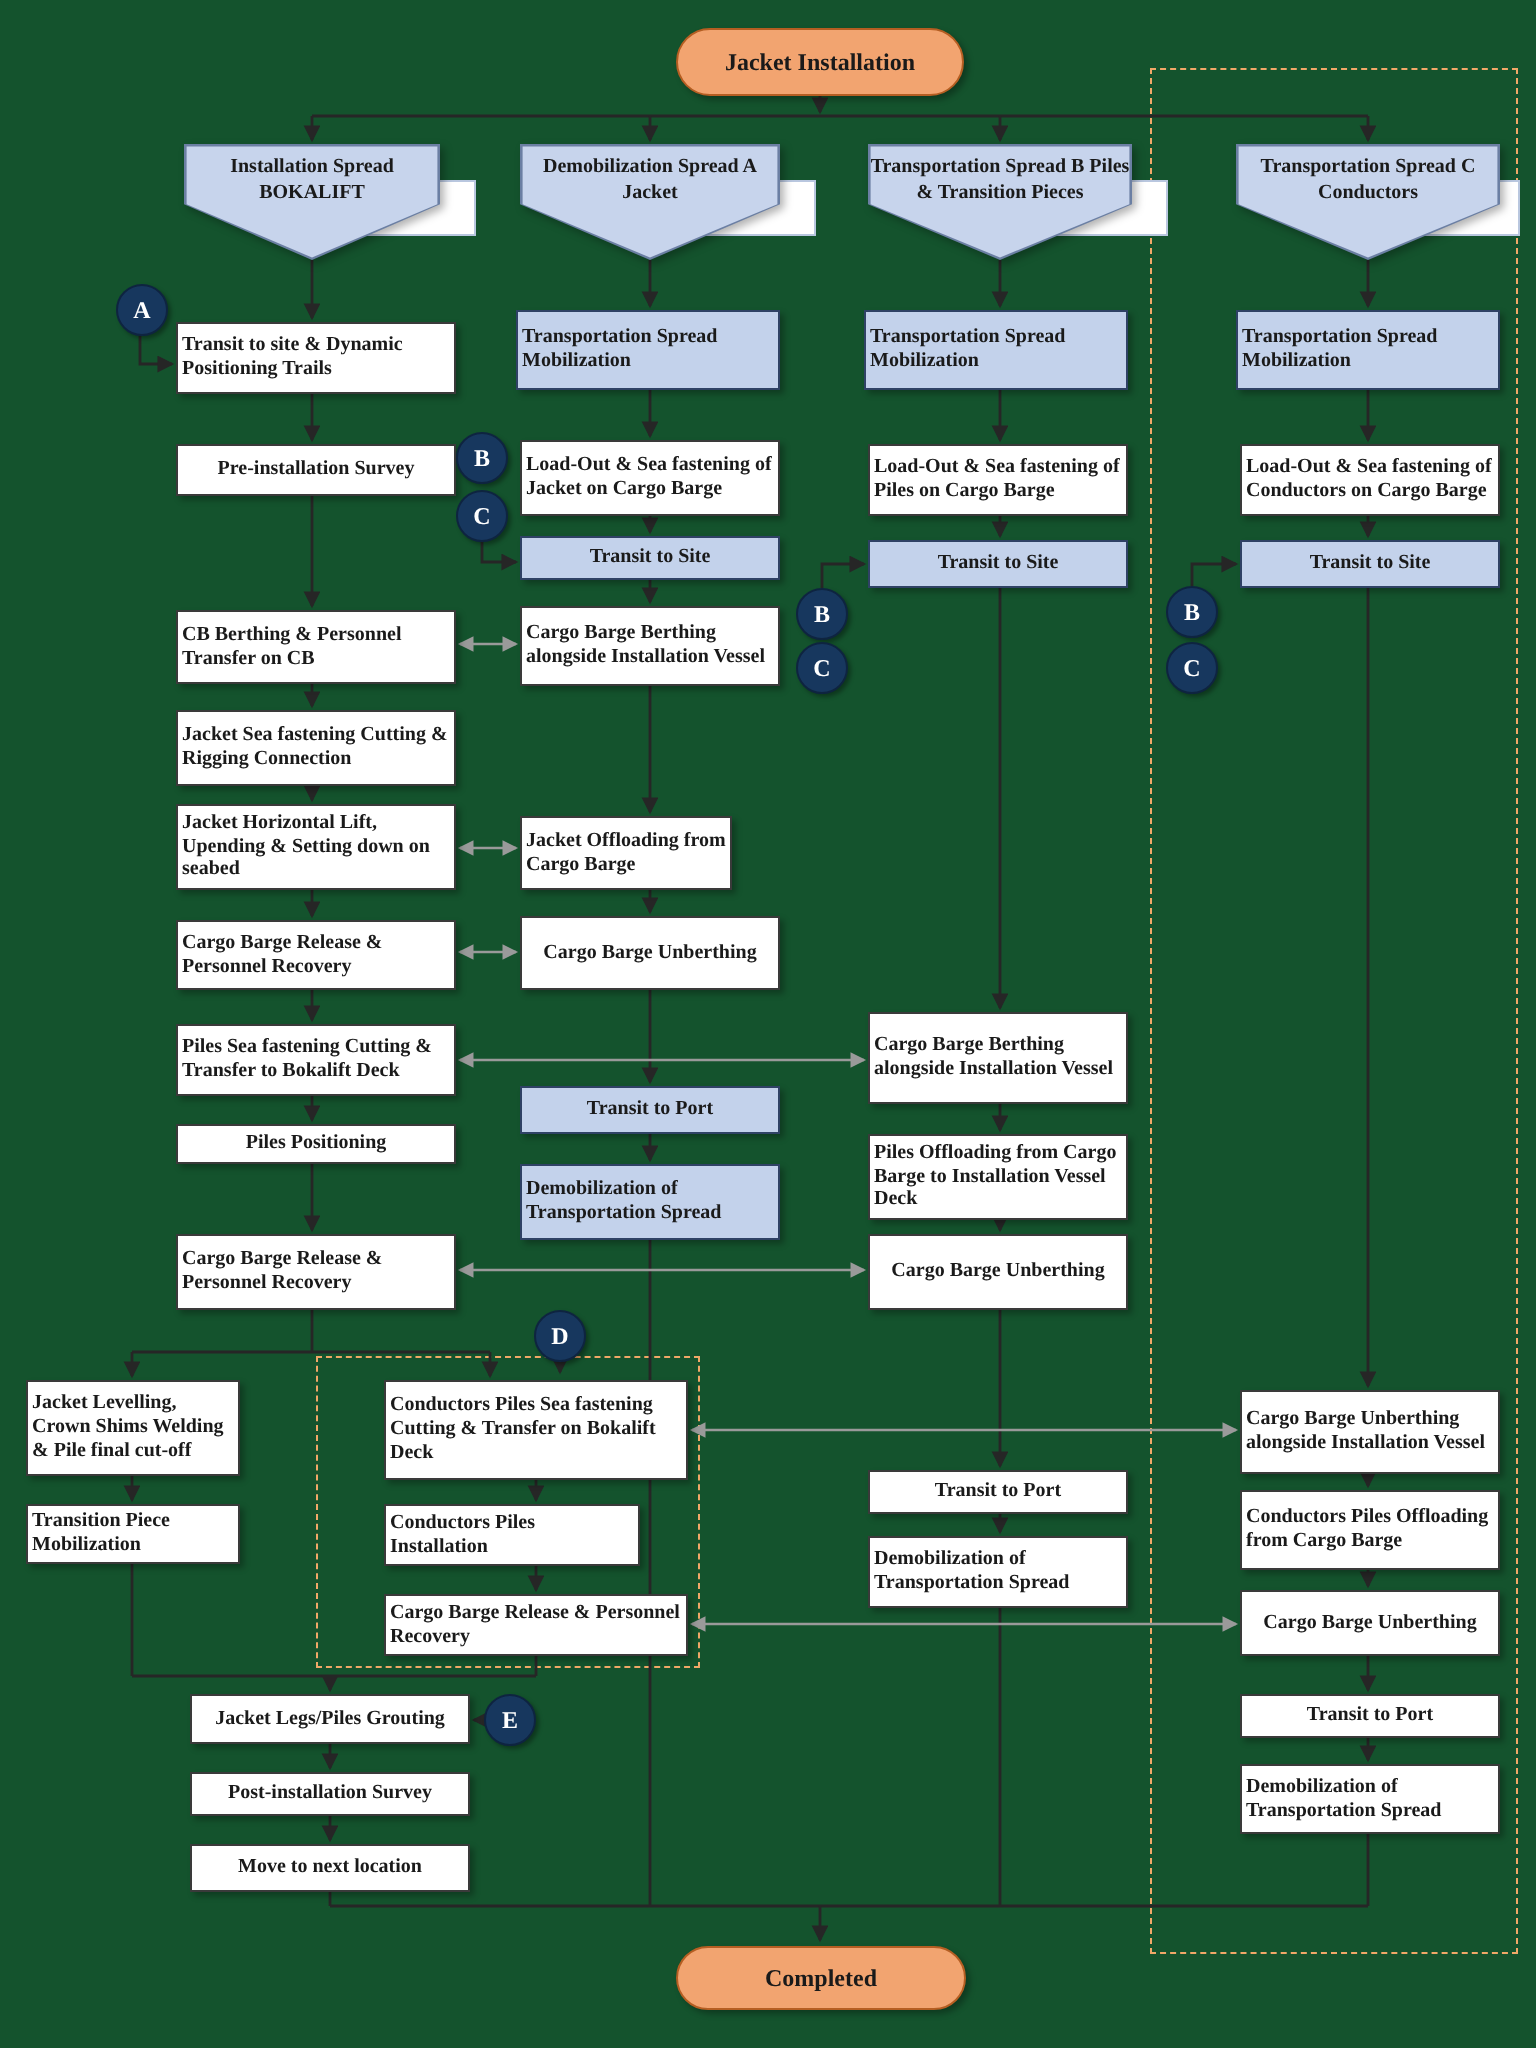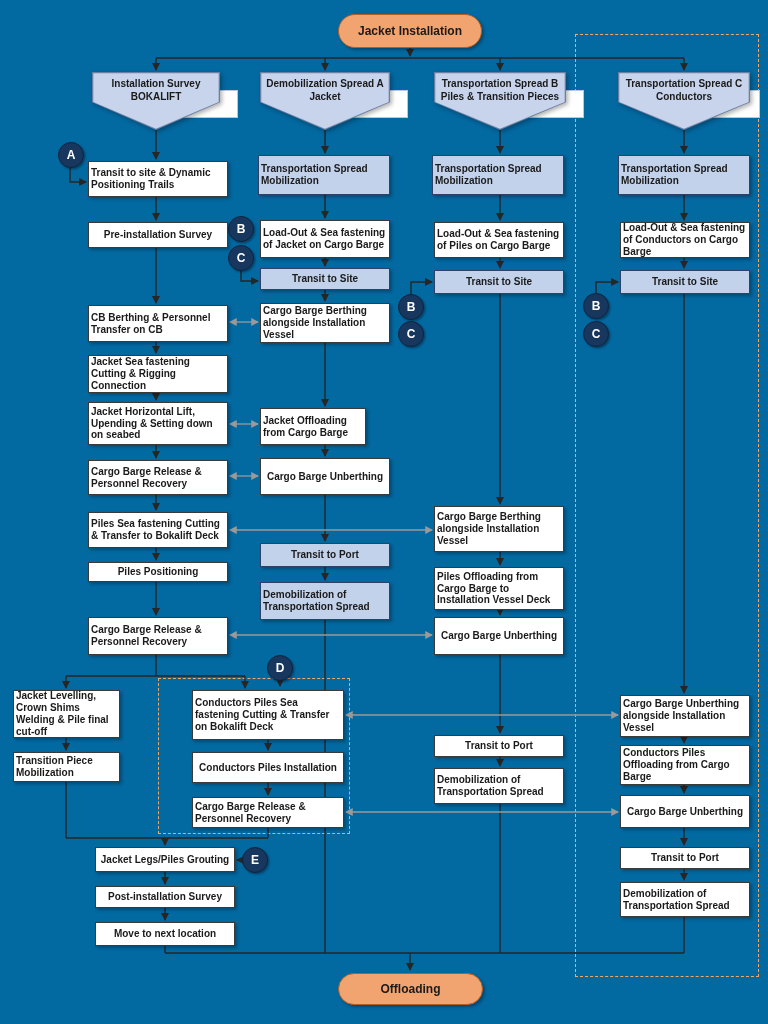--- a/index.html
+++ b/index.html
@@ -4,22 +4,22 @@
 <style>
   :root{
     --terminator_fill:#F2A470; --terminator_border:#B55E22;
     --lane_fill:#C7D4EC; --lane_border:#6B7FA3;
     --process_fill:#FFFFFF; --process_border:#3A3A3A;
     --highlight_fill:#C3D2EB; --badge_fill:#17375E;
     --connector_dark:#262626; --connector_gray:#9A9A9A;
     --dashed_outline:#F0A868;
   }
   html,body{margin:0;padding:0;background:#fff;}
-  #canvas{position:relative;width:768px;height:1024px;background:#0369a1;overflow:hidden;
-          font-family:Liberation Sans, sans-serif;}
+  #canvas{position:relative;width:768px;height:1024px;background:#14532d;overflow:hidden;
+          font-family:Liberation Serif, serif;}
   #wires{position:absolute;left:0;top:0;z-index:1;}
   .dashed{position:absolute;border:1.5px dashed var(--dashed_outline);z-index:0;}
   .box{position:absolute;z-index:2;display:flex;align-items:center;justify-content:center;
        text-align:left;font-size:10px;font-weight:bold;color:#1a1a1a;line-height:1.18;
        background:var(--process_fill);border:1.4px solid var(--process_border);
        box-shadow:2px 2px 3px rgba(0,0,0,.28);padding:1px 2px;box-sizing:border-box;}
   .box.blue{background:var(--highlight_fill);border-color:#2F4265;}
   .terminator{position:absolute;z-index:3;display:flex;align-items:center;justify-content:center;
        font-size:12px;font-weight:bold;color:#1a1a1a;background:var(--terminator_fill);
        border:1.6px solid var(--terminator_border);border-radius:17px;
@@ -132,30 +132,30 @@
       <path d="M230 424 H258" marker-start="url(#mG)" marker-end="url(#mG)"></path>
       <path d="M230 476 H258" marker-start="url(#mG)" marker-end="url(#mG)"></path>
       <path d="M230 530 H432" marker-start="url(#mG)" marker-end="url(#mG)"></path>
       <path d="M230 635 H432" marker-start="url(#mG)" marker-end="url(#mG)"></path>
       <path d="M346 715 H618" marker-start="url(#mG)" marker-end="url(#mG)"></path>
       <path d="M346 812 H618" marker-start="url(#mG)" marker-end="url(#mG)"></path>
     </g>
   </svg>
 
   <div class="terminator" style="left:338px;top:14px;width:144px;height:34px">Jacket Installation</div>
-  <div class="terminator" style="left:338px;top:973px;width:145px;height:32px">Offloading</div>
+  <div class="terminator" style="left:338px;top:973px;width:145px;height:32px">Completed</div>
 
   <div class="tab" style="left:180px;top:90px;width:56px;height:26px"></div>
   <div class="tab" style="left:350px;top:90px;width:56px;height:26px"></div>
   <div class="tab" style="left:526px;top:90px;width:56px;height:26px"></div>
   <div class="tab" style="left:710px;top:90px;width:48px;height:26px"></div>
 
   <div class="lane" style="left:92px;top:72px;width:128px;height:58px">
     <div class="outer"></div>
-    <div class="inner">Installation Survey BOKALIFT</div>
+    <div class="inner">Installation Spread BOKALIFT</div>
   </div>
   <div class="lane" style="left:260px;top:72px;width:130px;height:58px">
     <div class="outer"></div>
     <div class="inner">Demobilization Spread A Jacket</div>
   </div>
   <div class="lane" style="left:618px;top:72px;width:132px;height:58px">
     <div class="outer"></div>
     <div class="inner">Transportation Spread C Conductors</div>
   </div>
   <div class="lane" style="left:434px;top:72px;width:132px;height:58px">
@@ -181,21 +181,21 @@
   <div class="box blue" style="left:258px;top:155px;width:132px;height:40px">Transportation Spread Mobilization</div>
   <div class="box" style="left:260px;top:220px;width:130px;height:38px">Load-Out &amp; Sea fastening of Jacket on Cargo Barge</div>
   <div class="box blue" style="left:260px;top:268px;width:130px;height:22px">Transit to Site</div>
   <div class="box" style="left:260px;top:303px;width:130px;height:40px">Cargo Barge Berthing alongside Installation Vessel</div>
   <div class="box" style="left:260px;top:408px;width:106px;height:37px">Jacket Offloading from Cargo Barge</div>
   <div class="box" style="left:260px;top:458px;width:130px;height:37px">Cargo Barge Unberthing</div>
   <div class="box blue" style="left:260px;top:543px;width:130px;height:24px">Transit to Port</div>
   <div class="box blue" style="left:260px;top:582px;width:130px;height:38px">Demobilization of Transportation Spread</div>
 
   <div class="box" style="left:192px;top:690px;width:152px;height:50px">Conductors Piles Sea fastening Cutting &amp; Transfer on Bokalift Deck</div>
-  <div class="box" style="left:192px;top:752px;width:152px;height:31px">Conductors Piles Installation</div>
+  <div class="box" style="left:192px;top:752px;width:128px;height:31px">Conductors Piles Installation</div>
   <div class="box" style="left:192px;top:797px;width:152px;height:31px">Cargo Barge Release &amp; Personnel Recovery</div>
 
   <div class="box blue" style="left:432px;top:155px;width:132px;height:40px">Transportation Spread Mobilization</div>
   <div class="box" style="left:434px;top:222px;width:130px;height:36px">Load-Out &amp; Sea fastening of Piles on Cargo Barge</div>
   <div class="box blue" style="left:434px;top:270px;width:130px;height:24px">Transit to Site</div>
   <div class="box" style="left:434px;top:506px;width:130px;height:46px">Cargo Barge Berthing alongside Installation Vessel</div>
   <div class="box" style="left:434px;top:567px;width:130px;height:43px">Piles Offloading from Cargo Barge to Installation Vessel Deck</div>
   <div class="box" style="left:434px;top:617px;width:130px;height:38px">Cargo Barge Unberthing</div>
   <div class="box" style="left:434px;top:735px;width:130px;height:22px">Transit to Port</div>
   <div class="box" style="left:434px;top:768px;width:130px;height:36px">Demobilization of Transportation Spread</div>

